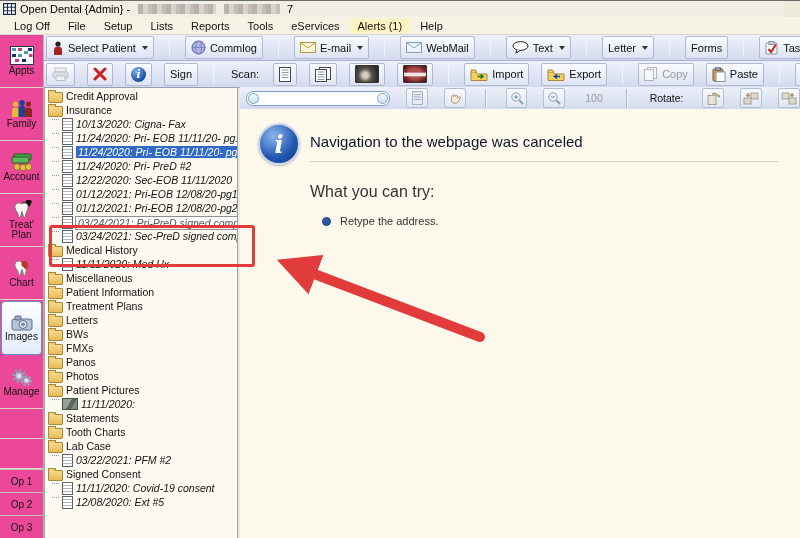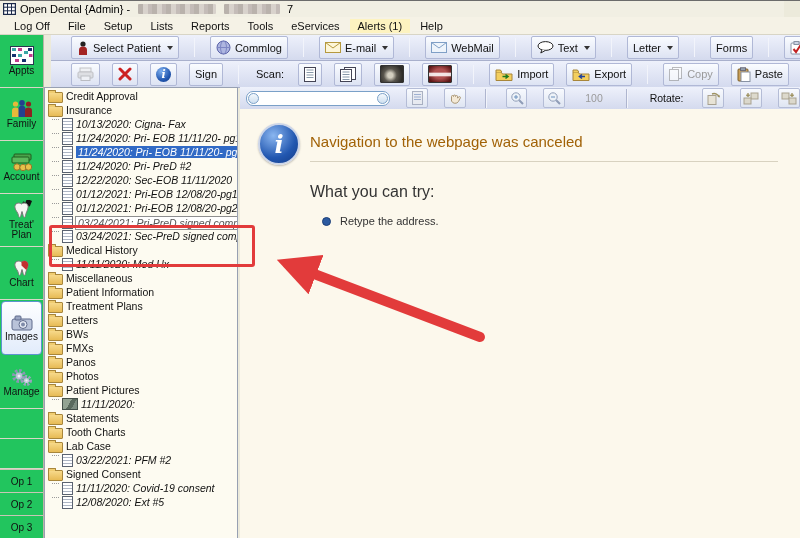--- a/index.html
+++ b/index.html
@@ -14,40 +14,40 @@
           background:repeating-linear-gradient(90deg,#b9b2ac 0 5px,#d8d2cc 5px 10px,#c4bcb8 10px 14px);}
   .r1{width:78px;margin-left:4px}.r2{width:56px;margin-left:4px;margin-right:3px}
   
   .menubar{position:absolute;left:0;top:16px;right:0;height:17px;background:#f5f2e6;
            display:flex;align-items:center;gap:2px;padding-left:6px;border-bottom:1px solid #d8d5c6;}
   .mitem{padding:1px 8px;cursor:default;}
   .mitem.alert{background:#fdf3c0;}
   
   .toolbar{position:absolute;left:44px;right:0;display:flex;align-items:center;gap:12px;
            background:linear-gradient(#eef1fb,#d4daee);border-bottom:1px solid #a9b0cc;
-           padding-left:20px;white-space:nowrap;margin-left:7px;}
+           padding-left:2px;white-space:nowrap;}
   .t1{top:34px;height:25px;}
   .t2{top:60px;height:26px;}
   .tbtn{display:inline-flex;align-items:center;gap:4px;height:21px;padding:0 5px;border:1px solid #b0b8d6;
         border-radius:2px;background:linear-gradient(#fafcff,#dde3f3);cursor:pointer;}
   .tbtn.dis{color:#9a9a9a;}
   .tbtn.dis svg{opacity:.55;filter:grayscale(1);}
   .dd{width:0;height:0;border-left:3.5px solid transparent;border-right:3.5px solid transparent;
       border-top:4px solid #333;margin-left:2px;}
   .tsep{width:1px;height:19px;background:#aeb5cf;border-right:1px solid #f2f4fb;margin:0 3px;}
   .tlab{padding:0 2px;}
   .thumb{width:22px;height:16px;border:1px solid #333;border-radius:1px;}
   .xray{background:radial-gradient(circle at 42% 58%,#d3cec0 0 16%,#5a564e 42%,#2e2c28 78%);}
   .mouth{background:linear-gradient(180deg,rgba(0,0,0,0) 38%,rgba(255,255,255,.85) 46% 60%,rgba(0,0,0,0) 68%),
          radial-gradient(ellipse at 50% 48%,#b05050 0 40%,#5c1616 85%);}
   .info-circle{width:15px;height:15px;border-radius:50%;color:#fff;display:flex;align-items:center;justify-content:center;
          background:radial-gradient(circle at 35% 28%,#7fb0ef,#2257b0 62%,#123a85);
          font:bold italic 11px "DejaVu Serif",serif;}
   
-  .sidebar{position:absolute;left:0;top:34px;width:43px;bottom:0;background:#22c55e;
+  .sidebar{position:absolute;left:0;top:34px;width:43px;bottom:0;background:#ec4899;
            border-right:1px solid #b9b6a6;display:flex;flex-direction:column;}
   .mod{flex:0 0 auto;height:52px;display:flex;flex-direction:column;align-items:center;justify-content:center;
        gap:1px;border-bottom:1px solid #d9d6c7;cursor:pointer;}
   .mod .mlabel{font-size:10px;color:#111;text-align:center;line-height:10px;}
   .mod.selmod{background:linear-gradient(#fdfeff,#e2ecfb);border:1px solid #5e93cf;border-radius:4px;margin:1px;}
   .spacercell{flex:1 1 auto;border-bottom:1px solid #d9d6c7;}
   .opbtn{flex:0 0 auto;height:22px;display:flex;align-items:center;justify-content:center;
          border-top:1px solid #c9c6b6;font-size:10px;cursor:pointer;}
   
   .treepanel{position:absolute;left:44px;top:86px;width:194px;height:452px;background:#fdfbf1;
@@ -80,21 +80,21 @@
   .vbtn svg{opacity:.8}
   .zoomval{color:#9a9a9a;font-size:10.5px;padding:0 4px;}
   .rotlab{font-size:10.5px;color:#111;padding:0 3px;}
   
   .main{position:absolute;left:240px;top:108px;right:0;bottom:0;background:#fcf8ec;}
   .einfo{position:absolute;left:18px;top:14px;width:38px;height:38px;border-radius:50%;
          background:radial-gradient(circle at 35% 28%,#8ab6f0,#2257b0 60%,#123a85);
          border:2px solid #ccd5e8;box-shadow:0 1px 2px rgba(0,0,0,.25);
          display:flex;align-items:center;justify-content:center;color:#fff;
          font:bold italic 24px "DejaVu Serif",serif;}
-  .etitle{position:absolute;left:70px;top:24px;font-size:15px;color:#a16207;}
+  .etitle{position:absolute;left:70px;top:24px;font-size:15px;color:#0f172a;}
   .ehr{position:absolute;left:70px;top:52px;right:22px;border-top:1px solid #d8d2c0;}
   .etry{position:absolute;left:70px;top:74px;font-size:16px;color:#333;}
   .eitem{position:absolute;left:82px;top:106px;display:flex;align-items:center;gap:9px;font-size:11px;color:#333;}
   .bullet{width:7px;height:7px;border-radius:50%;background:#2c5aa0;border:1px solid #1c3f78;}
   
   .redbox{position:absolute;left:49px;top:224px;width:200px;height:36px;border:3px solid #e23b3b;
           border-radius:3px;z-index:40;pointer-events:none;}
   .arrow-svg{position:absolute;left:0;top:0;width:800px;height:538px;z-index:50;pointer-events:none;}
   svg{display:block}
 </style>

